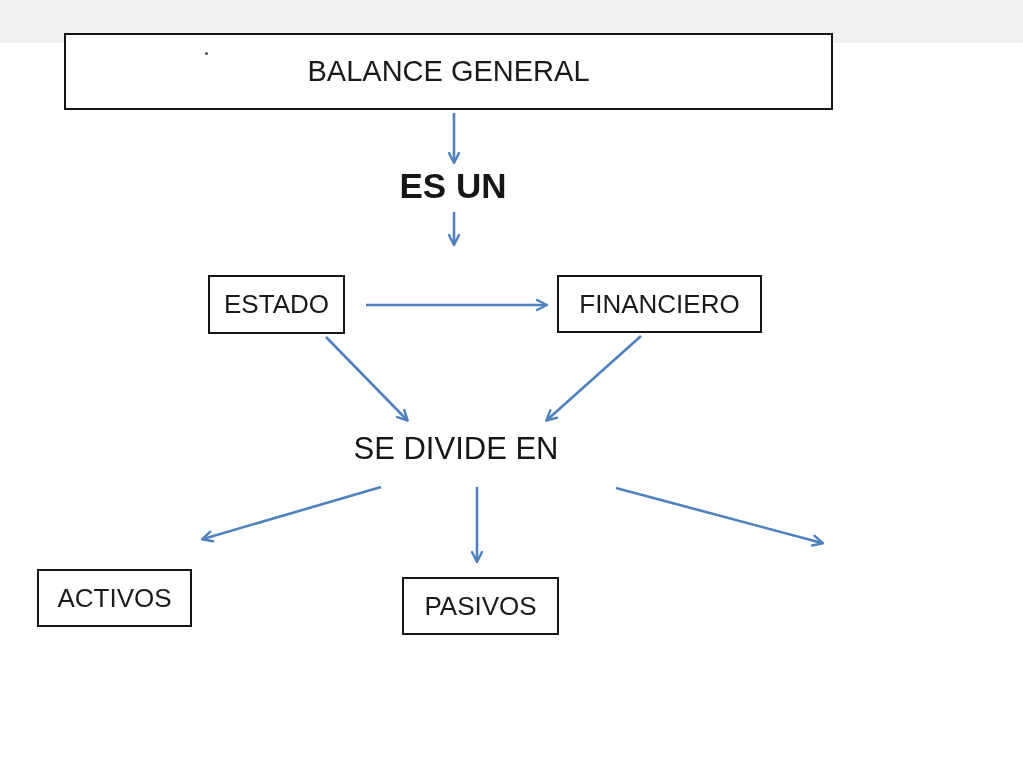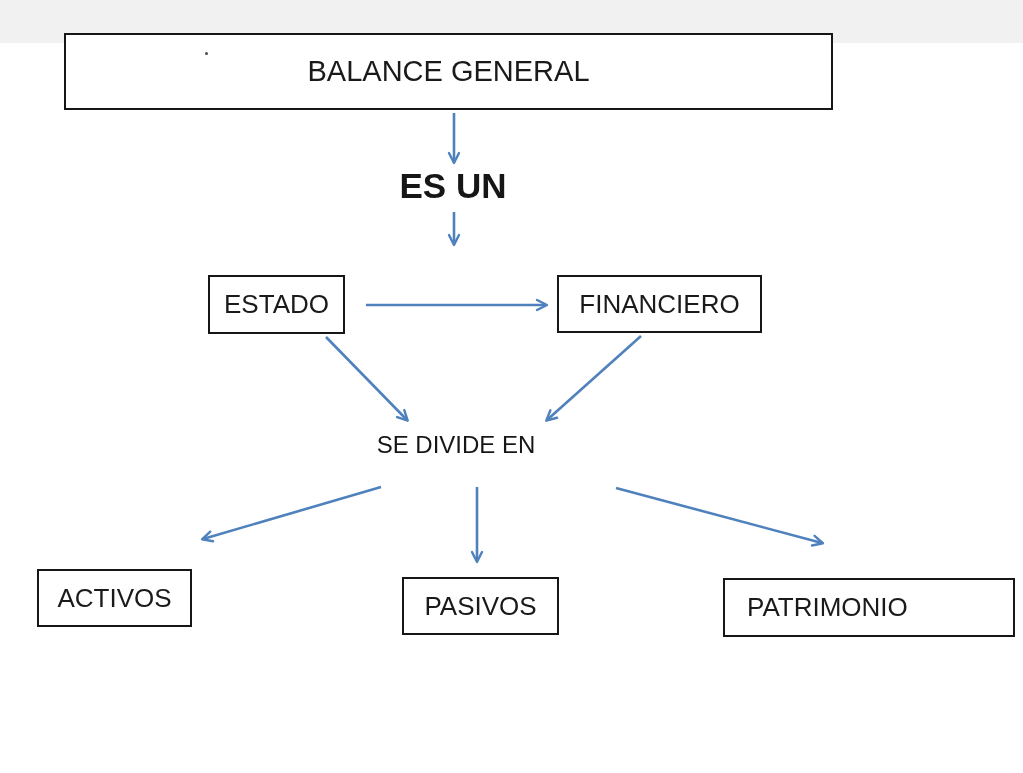--- a/index.html
+++ b/index.html
@@ -48,21 +48,21 @@
     padding-left: 22px;
   }
   .flow-label {
     position: absolute;
     color: #161616;
     white-space: nowrap;
     transform: translateX(-50%);
     line-height: 1;
   }
   #label-es-un { left: 453px; top: 168px; font-size: 35px; font-weight: bold; }
-  #label-se-divide { left: 456px; top: 433px; font-size: 24px; }
+  #label-se-divide { left: 456px; top: 433px; font-size: 31px; }
 
   #box-balance    { left: 64px;  top: 33px;  width: 769px; height: 77px; }
   #box-estado     { left: 208px; top: 275px; width: 137px; height: 59px; }
   #box-financiero { left: 557px; top: 275px; width: 205px; height: 58px; }
   #box-activos    { left: 37px;  top: 569px; width: 155px; height: 58px; }
   #box-pasivos    { left: 402px; top: 577px; width: 157px; height: 58px; }
   #box-patrimonio { left: 723px; top: 578px; width: 292px; height: 59px; }
 
   .stray-dot {
     position: absolute;
@@ -116,17 +116,14 @@
   <div id="label-se-divide" class="flow-label">SE DIVIDE EN</div>
 
   <div id="box-pasivos" class="node-box">
     <span>PASIVOS</span>
   </div>
 
   <div id="box-activos" class="node-box">
     <span>ACTIVOS</span>
   </div>
 
-  <div id="box-patrimonio" class="node-box left-text">
-    <span>PATRIMONIO</span>
-  </div>
 
 </div>
 
 </body></html>

